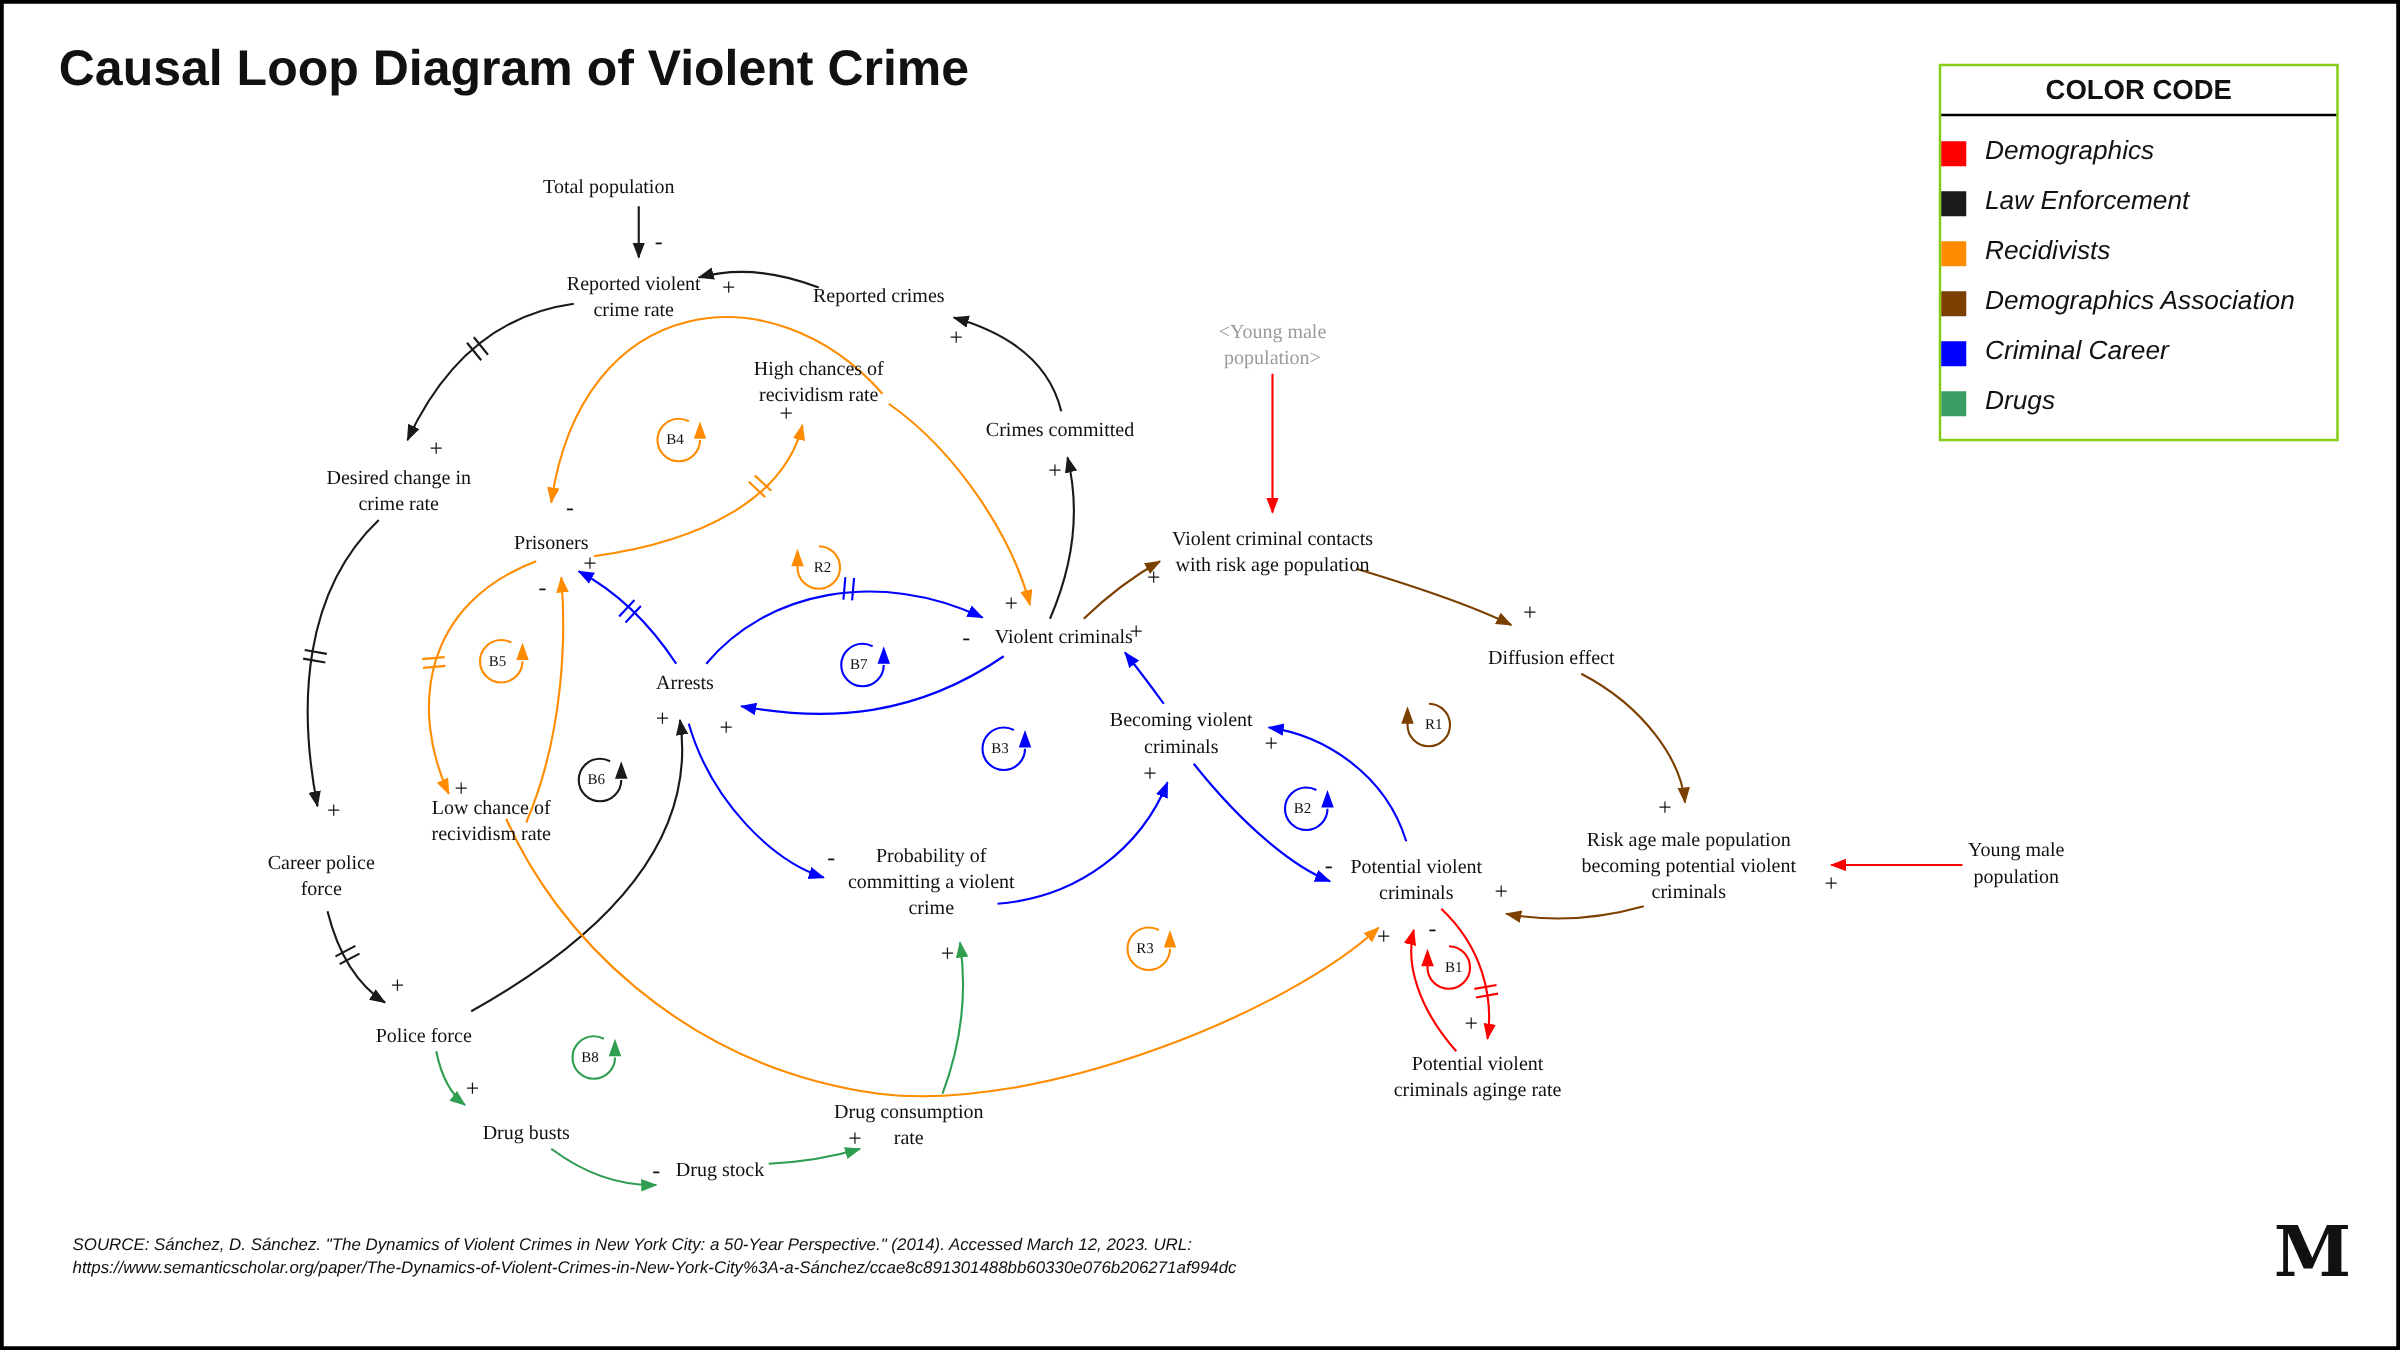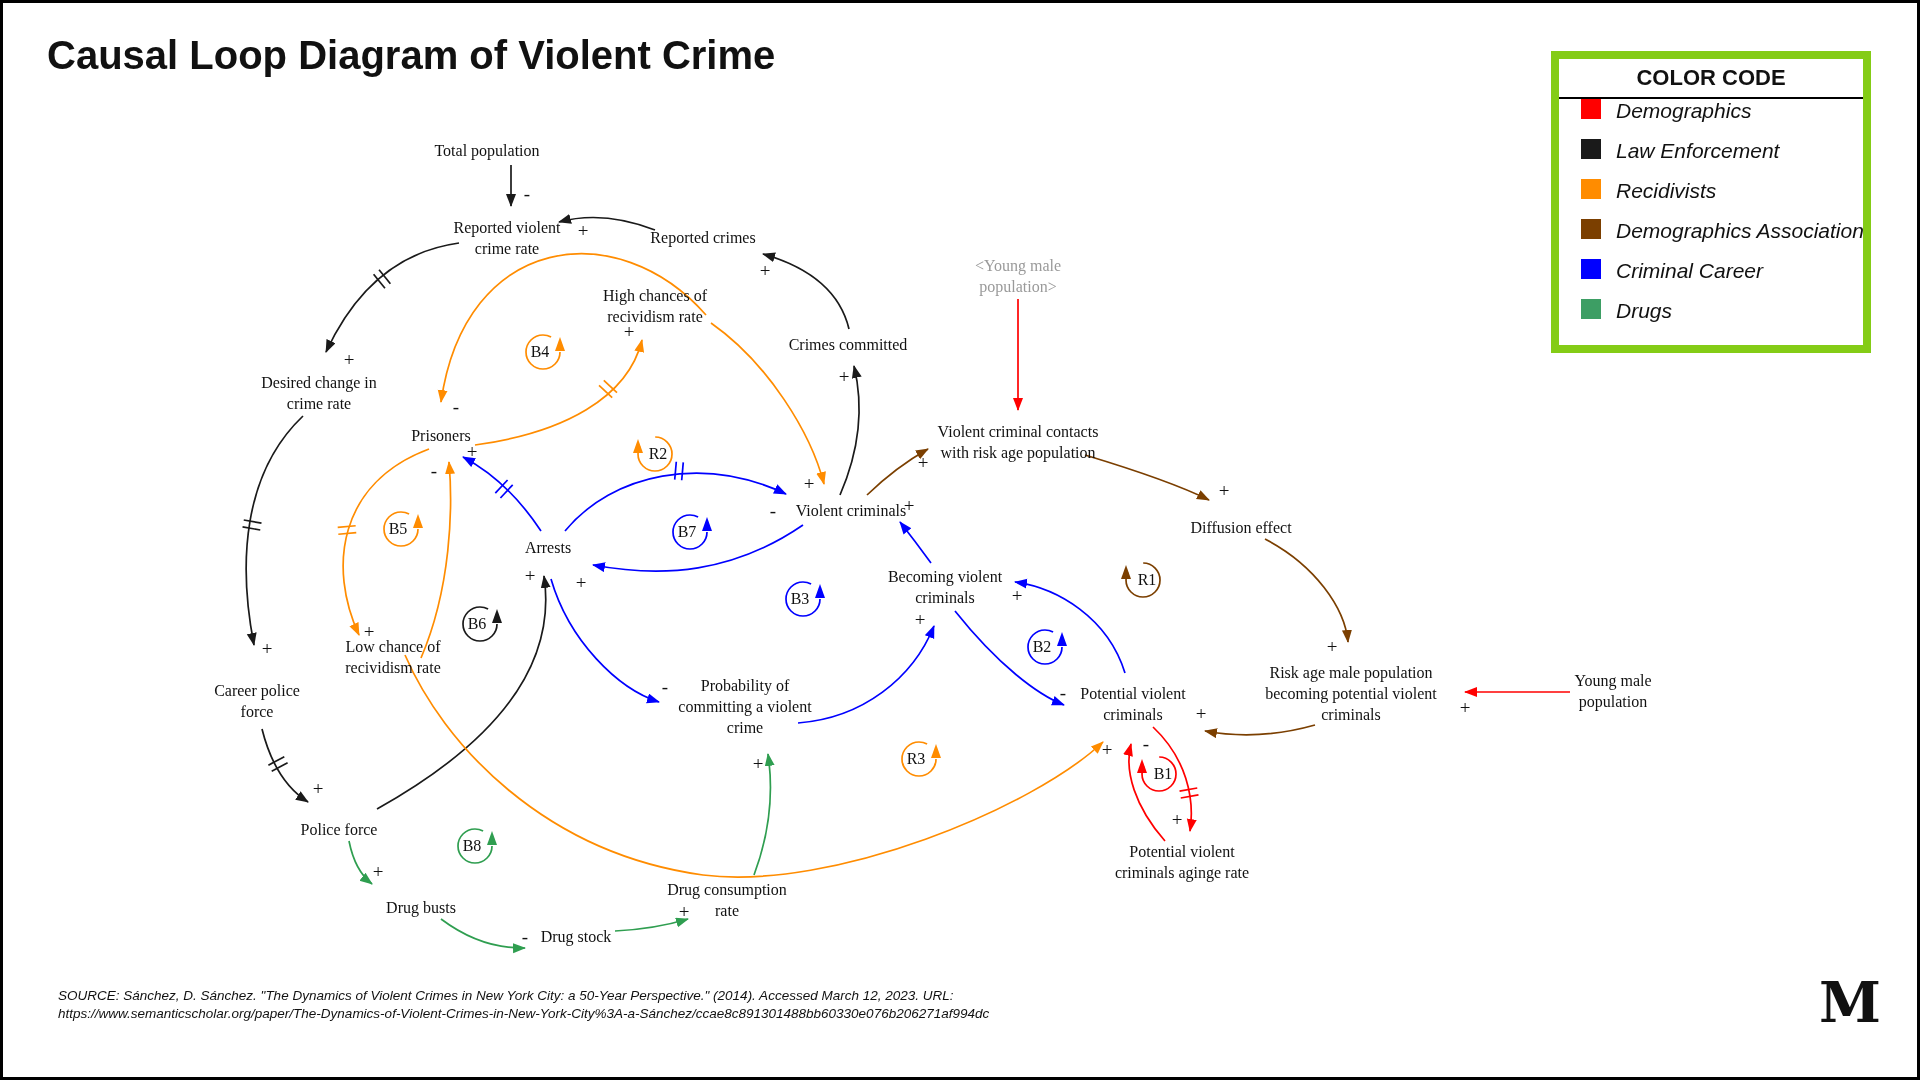--- a/index.html
+++ b/index.html
@@ -5,26 +5,26 @@
   html,body{margin:0;padding:0;background:#fff;}
   .frame{position:absolute;left:0;top:0;width:1914px;height:1074px;border:3px solid #000;background:#fff;overflow:hidden;
          font-family:"Liberation Serif",serif;color:#111;}
   .page-title{position:absolute;left:44px;top:30px;font-family:"Liberation Sans",sans-serif;
               font-weight:bold;font-size:40px;color:#111;white-space:nowrap;}
   svg.canvas{position:absolute;left:0;top:0;width:1920px;height:1080px;pointer-events:none;}
   .node{position:absolute;transform:translate(-50%,-50%);text-align:center;font-size:16px;line-height:21px;
         white-space:pre-line;color:#111;}
   .ghost{color:#9a9a9a;}
   .sign{position:absolute;transform:translate(-50%,-50%);font-size:19px;color:#111;}
-  .loop-label{position:absolute;transform:translate(-50%,-50%);font-size:16px;color:#111;}
-  .legend{position:absolute;left:1548px;top:48px;width:320px;height:302px;border:8px solid #84cc16;background:#fff;
+  .loop-label{position:absolute;transform:translate(-50%,-50%);font-size:12px;color:#111;}
+  .legend{position:absolute;left:1548px;top:48px;width:320px;height:302px;border:2px solid #84cc16;background:#fff;
           box-sizing:border-box;font-family:"Liberation Sans",sans-serif;}
   .legend-title{height:38px;line-height:38px;text-align:center;font-weight:bold;font-size:22px;
                 border-bottom:2px solid #000;color:#111;}
-  .legend-row{display:flex;align-items:flex-start;height:40px;padding-left:22px;}
+  .legend-row{display:flex;align-items:flex-end;height:40px;}
   .legend-row:first-of-type{margin-top:10px;}
   .swatch{width:20px;height:20px;display:inline-block;flex:0 0 20px;}
   .legend-label{margin-left:15px;font-style:italic;font-size:21px;color:#111;white-space:nowrap;}
   .source{position:absolute;left:55px;top:984px;font-family:"Liberation Sans",sans-serif;
           font-style:italic;font-size:13.5px;line-height:18px;color:#111;}
   .logo{position:absolute;left:1816px;top:966px;font-family:"DejaVu Serif",serif;font-weight:bold;
         font-size:56px;color:#111;}
 </style>
 </head>
 <body>

